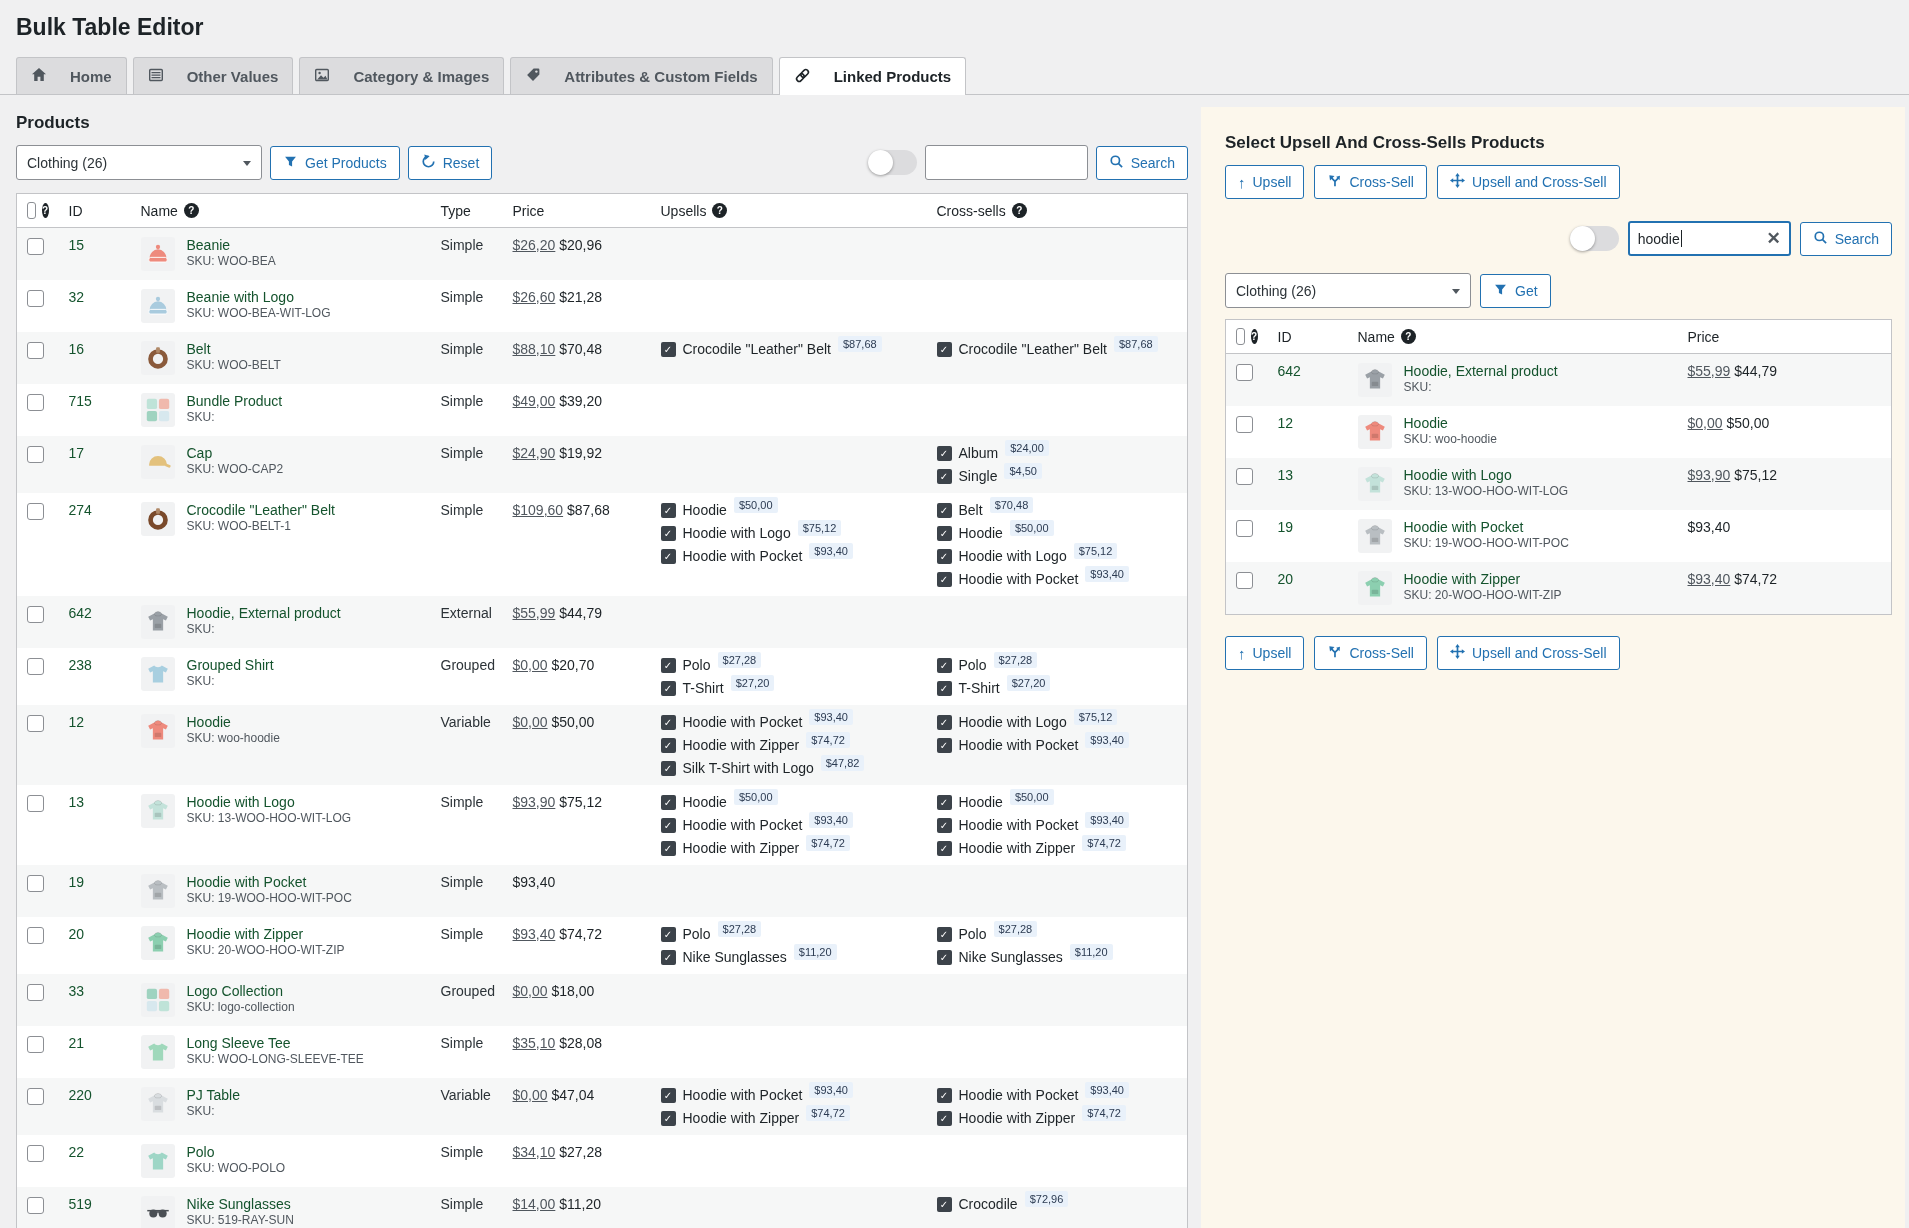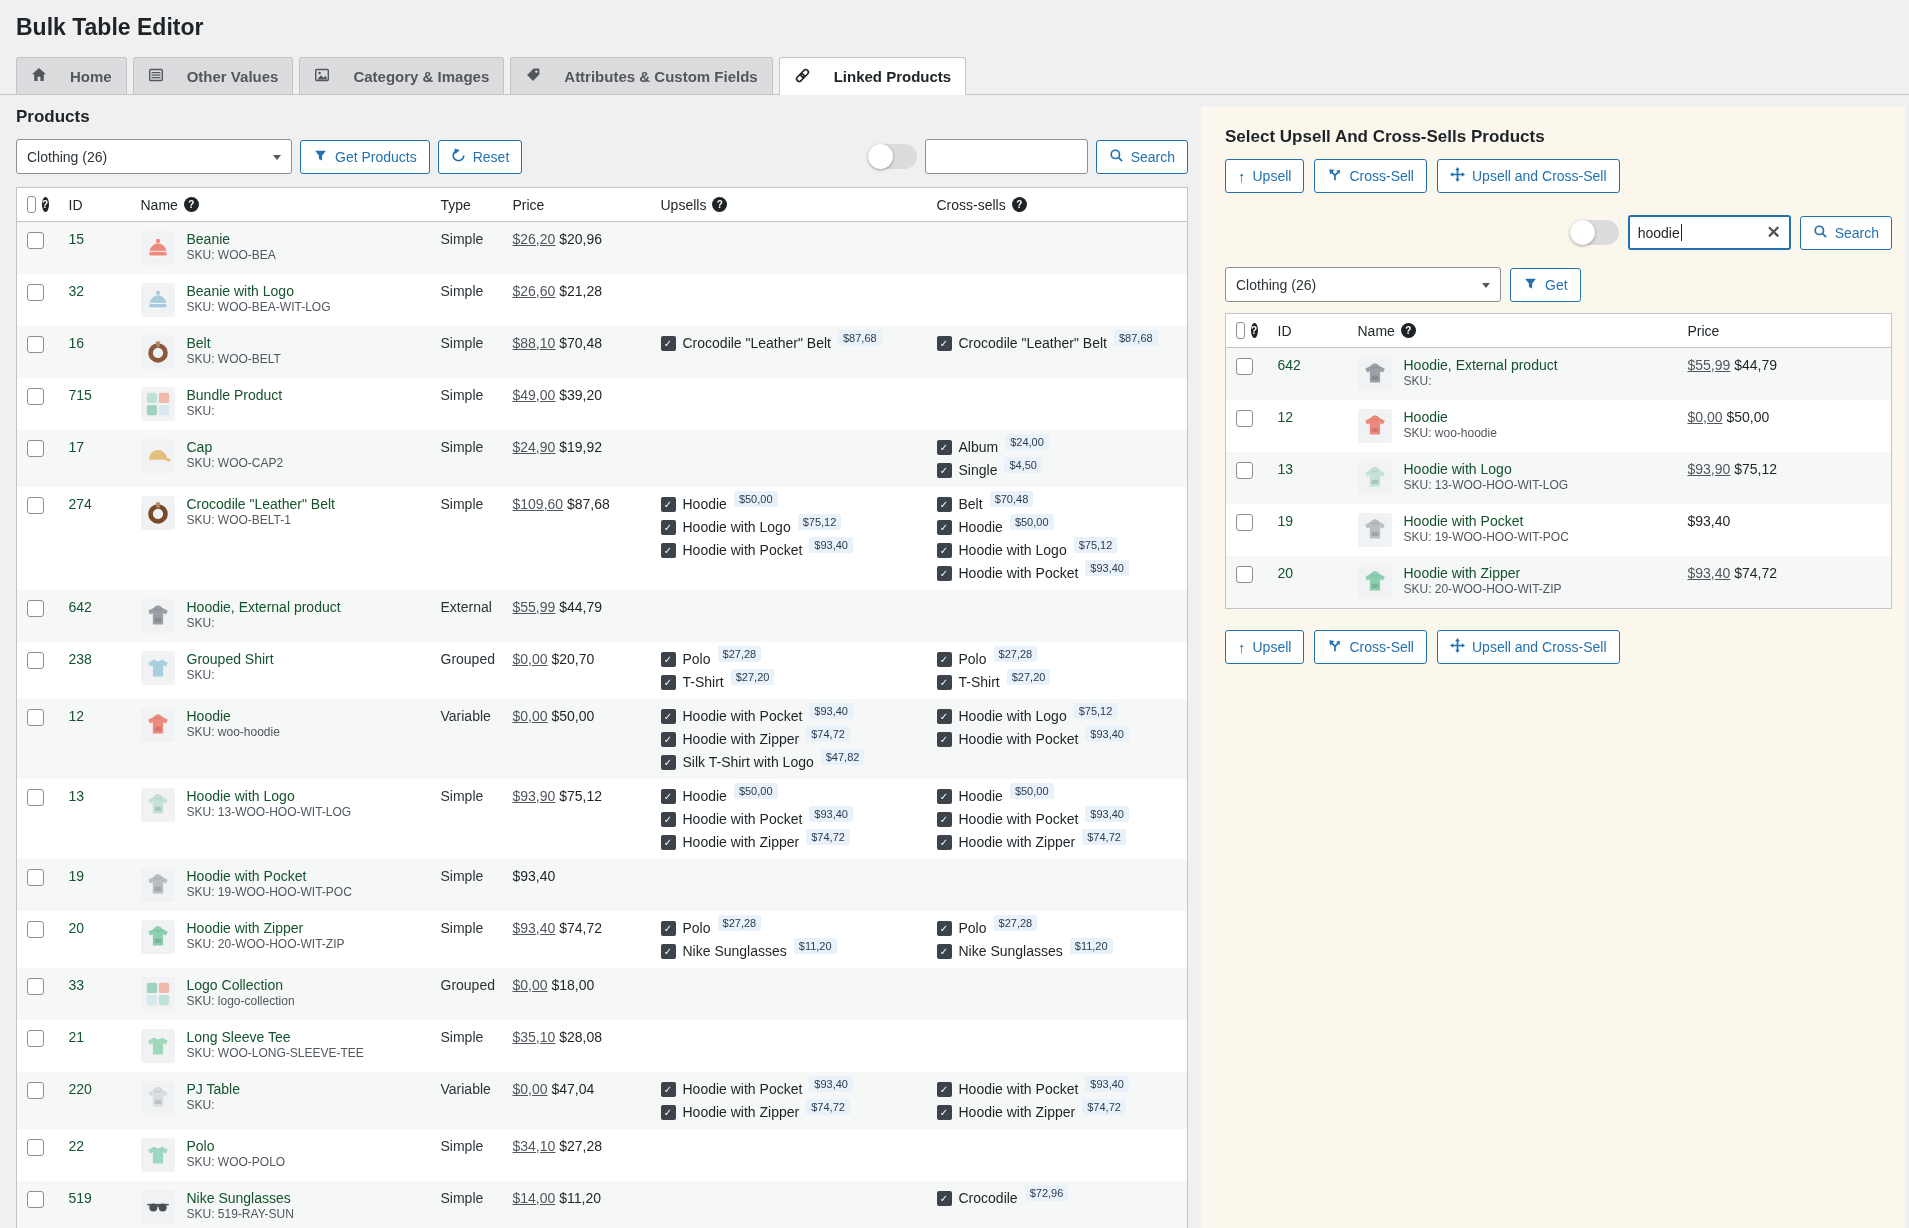--- a/index.html
+++ b/index.html
@@ -26,37 +26,37 @@
   .tab.active { background:#fff; color:#1d2327; margin-bottom:-1px; height:38px; }
 
   
   .content { display:flex; align-items:flex-start; gap:13px; padding:12px 4px 0 16px; }
   .left-panel { width:1172px; flex:0 0 auto; }
   .right-panel {
     flex:1; background:#fcf7ec; min-height:1125px;
     padding:20px 13px 20px 24px;
   }
 
-  h2.section-heading { font-size:17px; font-weight:700; margin:0 0 12px; }
+  h2.section-heading { font-size:17px; font-weight:700; margin:6px 0 12px; }
 
   
   .controls-row { display:flex; align-items:center; justify-content:space-between; margin-bottom:13px; }
   .controls-left, .controls-right { display:flex; align-items:center; gap:8px; }
 
   .select {
     position:relative; display:inline-flex; align-items:center;
     height:35px; background:#fff; border:1px solid #8c8f94; border-radius:3px;
     padding:0 30px 0 10px; font-size:14px; color:#2c3338; cursor:pointer;
   }
   .select .arrow {
     position:absolute; right:10px; top:15px; width:0; height:0;
     border-left:4.5px solid transparent; border-right:4.5px solid transparent;
     border-top:5.5px solid #50575e;
   }
-  .sel-wide { width:276px; }
+  .sel-wide { width:246px; }
 
   .btn {
     display:inline-flex; align-items:center; gap:7px; height:34px; padding:0 12px;
     background:#fff; border:1px solid #2271b1; border-radius:3px;
     color:#2271b1; font-size:14px; cursor:pointer; white-space:nowrap;
   }
   .btn svg { flex:0 0 auto; }
   .btn .uarr { font-size:15px; line-height:1; }
 
   .toggle { position:relative; width:49px; height:25px; border-radius:13px; background:#dcdcde; cursor:pointer; flex:0 0 auto; }

